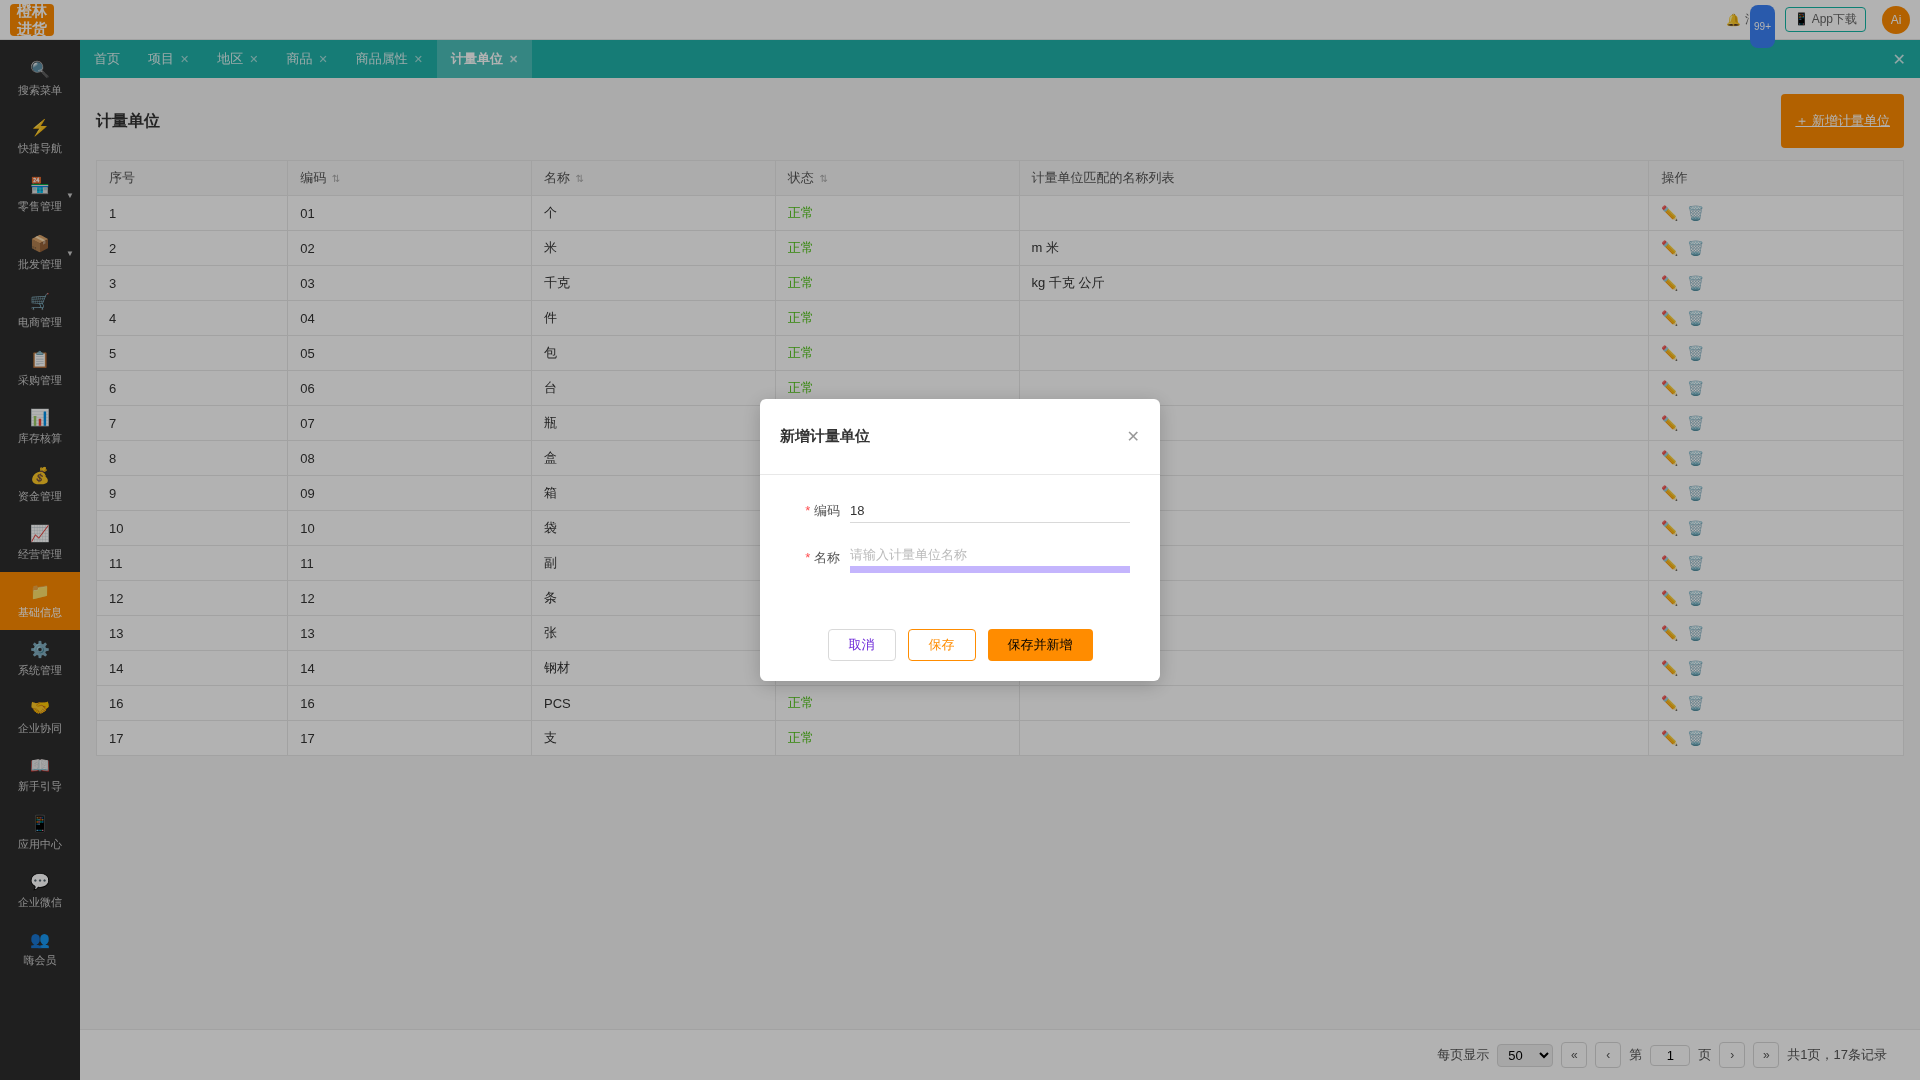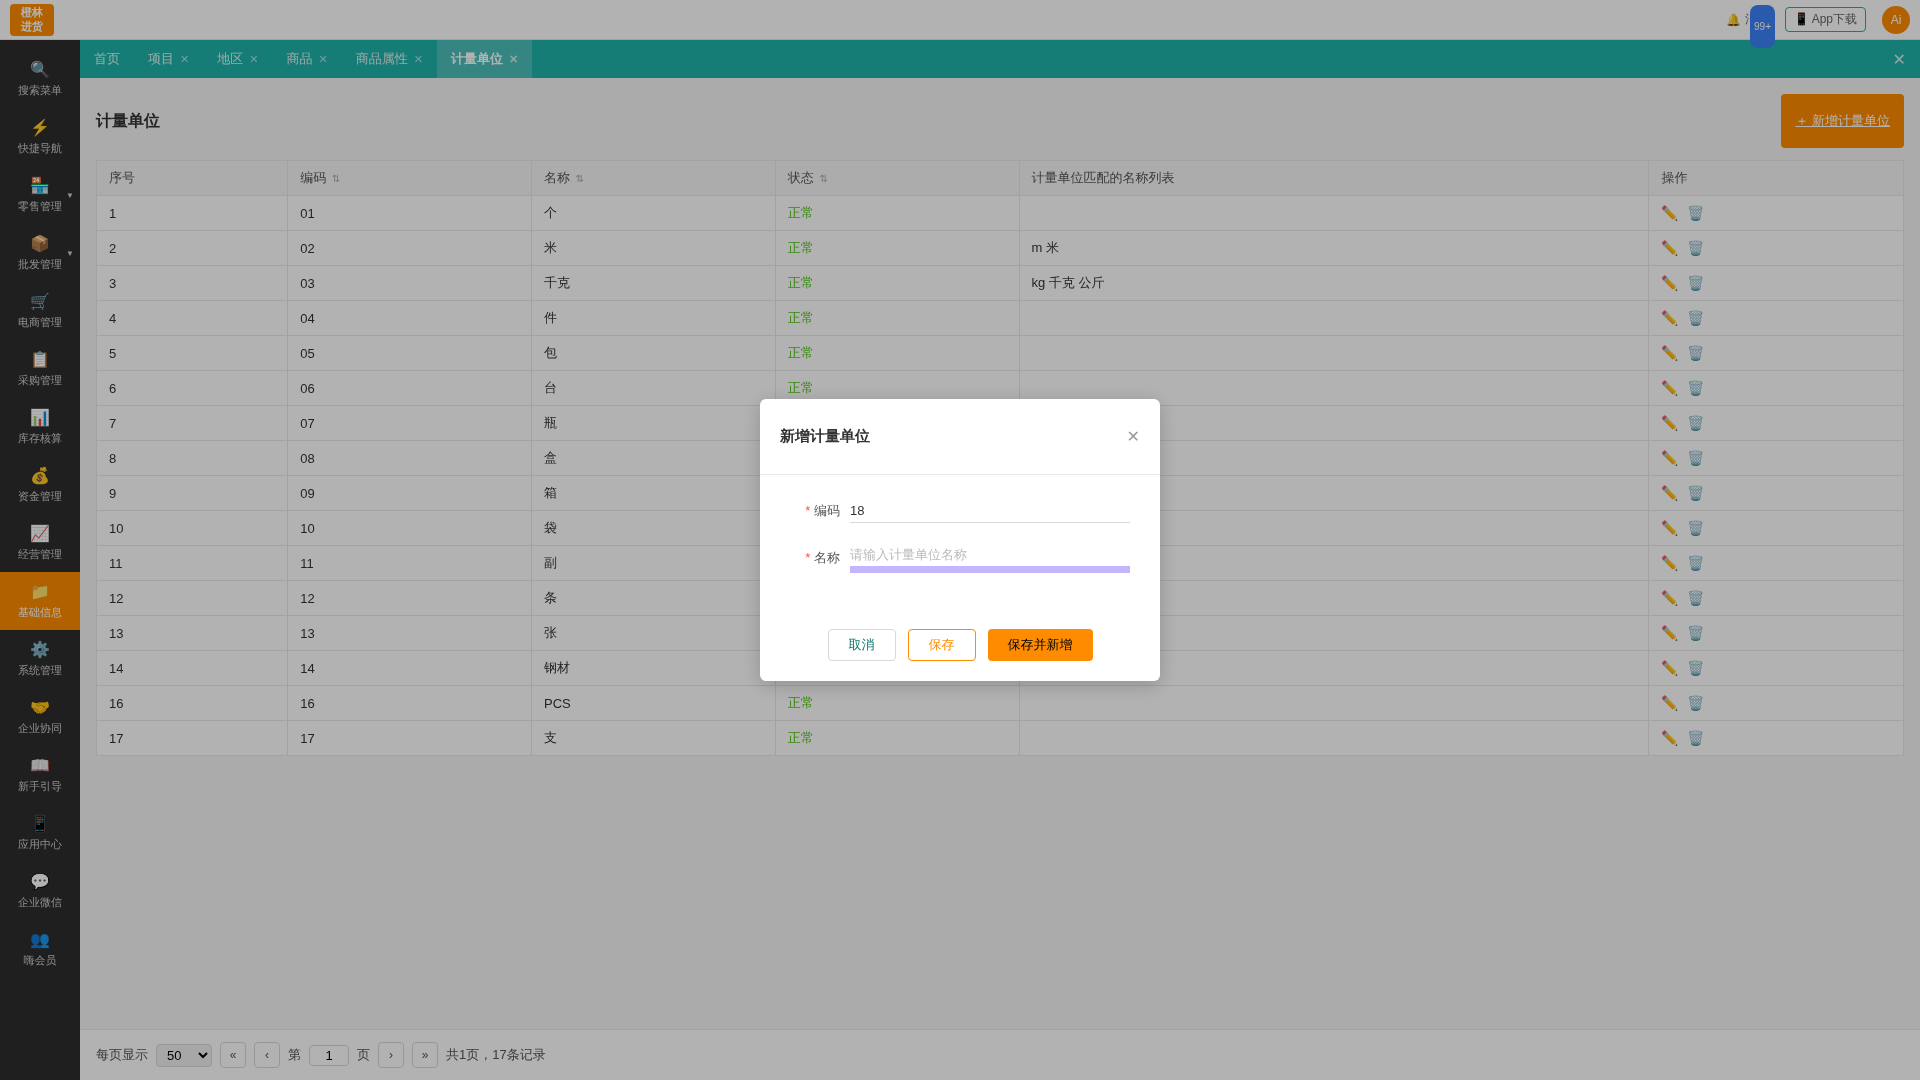--- a/index.html
+++ b/index.html
@@ -235,22 +235,22 @@
       color: #999;
       cursor: pointer;
       font-size: 14px;
     }
     .sort-icon { color: #aaa; font-size: 10px; margin-left: 2px; }
 
     
     .pagination-bar {
       display: flex;
       align-items: center;
-      justify-content: flex-start;
-      padding: 12px 16px;
+      justify-content: flex-end;
+      padding: 12px 33px;
       background: #fff;
       border-top: 1px solid #e8e8e8;
       gap: 8px;
       font-size: 13px;
       color: #555;
       flex-shrink: 0;
     }
     .page-size-select {
       border: 1px solid #d9d9d9;
       border-radius: 4px;
@@ -351,21 +351,21 @@
     .form-input::placeholder { color: #bbb; }
     .modal-footer {
       display: flex;
       justify-content: center;
       padding: 12px 20px 20px;
       gap: 12px;
     }
     .btn-cancel {
       border: 1px solid #d9d9d9;
       background: #fff;
-      color: #0f766e;
+      color: #6d28d9;
       border-radius: 4px;
       padding: 6px 20px;
       cursor: pointer;
       font-size: 13px;
     }
     .btn-save {
       border: 1px solid #ff8c00;
       background: #fff;
       color: #ff8c00;
       border-radius: 4px;
@@ -382,21 +382,21 @@
       cursor: pointer;
       font-size: 13px;
     }
   </style>
 </head>
 <body>
 
 <div class="header">
   <div class="logo-area">
     <div class="logo-box">
-      <span style="font-size:11px; line-height:1.2; text-align:left;">橙林<br>进货</span>
+      <span style="font-size:15px; line-height:1.2; text-align:left;">橙林<br>进货</span>
     </div>
   </div>
   <div class="header-right">
     <button class="badge-btn">
       <span>🔔</span>
       <span>消息</span>
       <span class="badge">99+</span>
     </button>
     <button class="app-download-btn">
       <span>📱</span>

